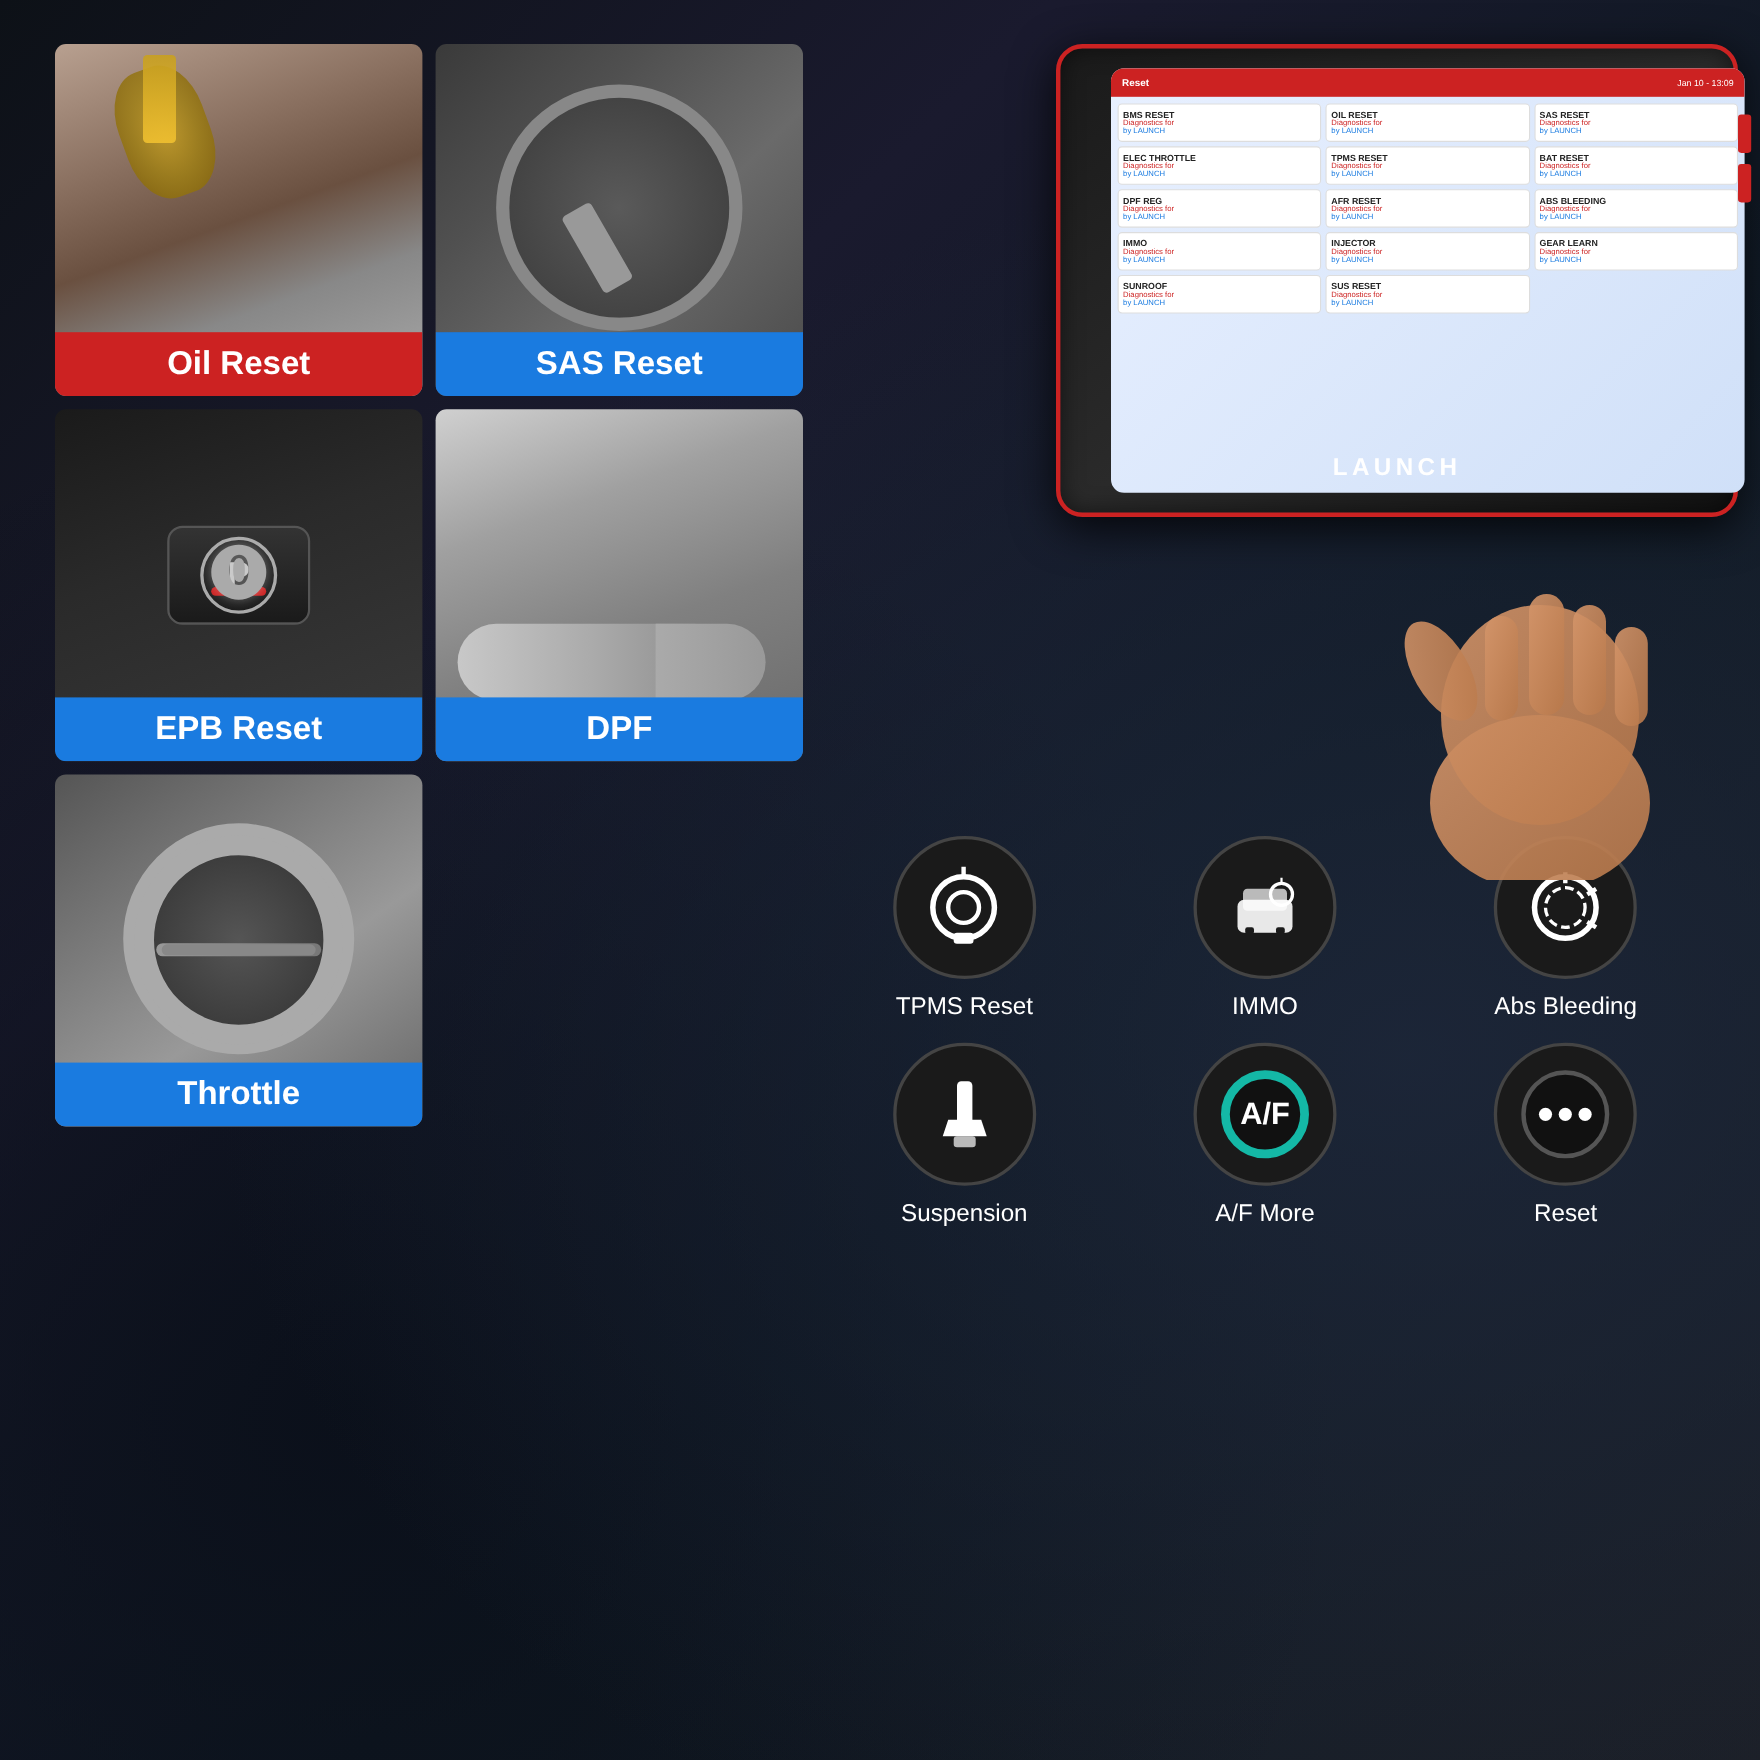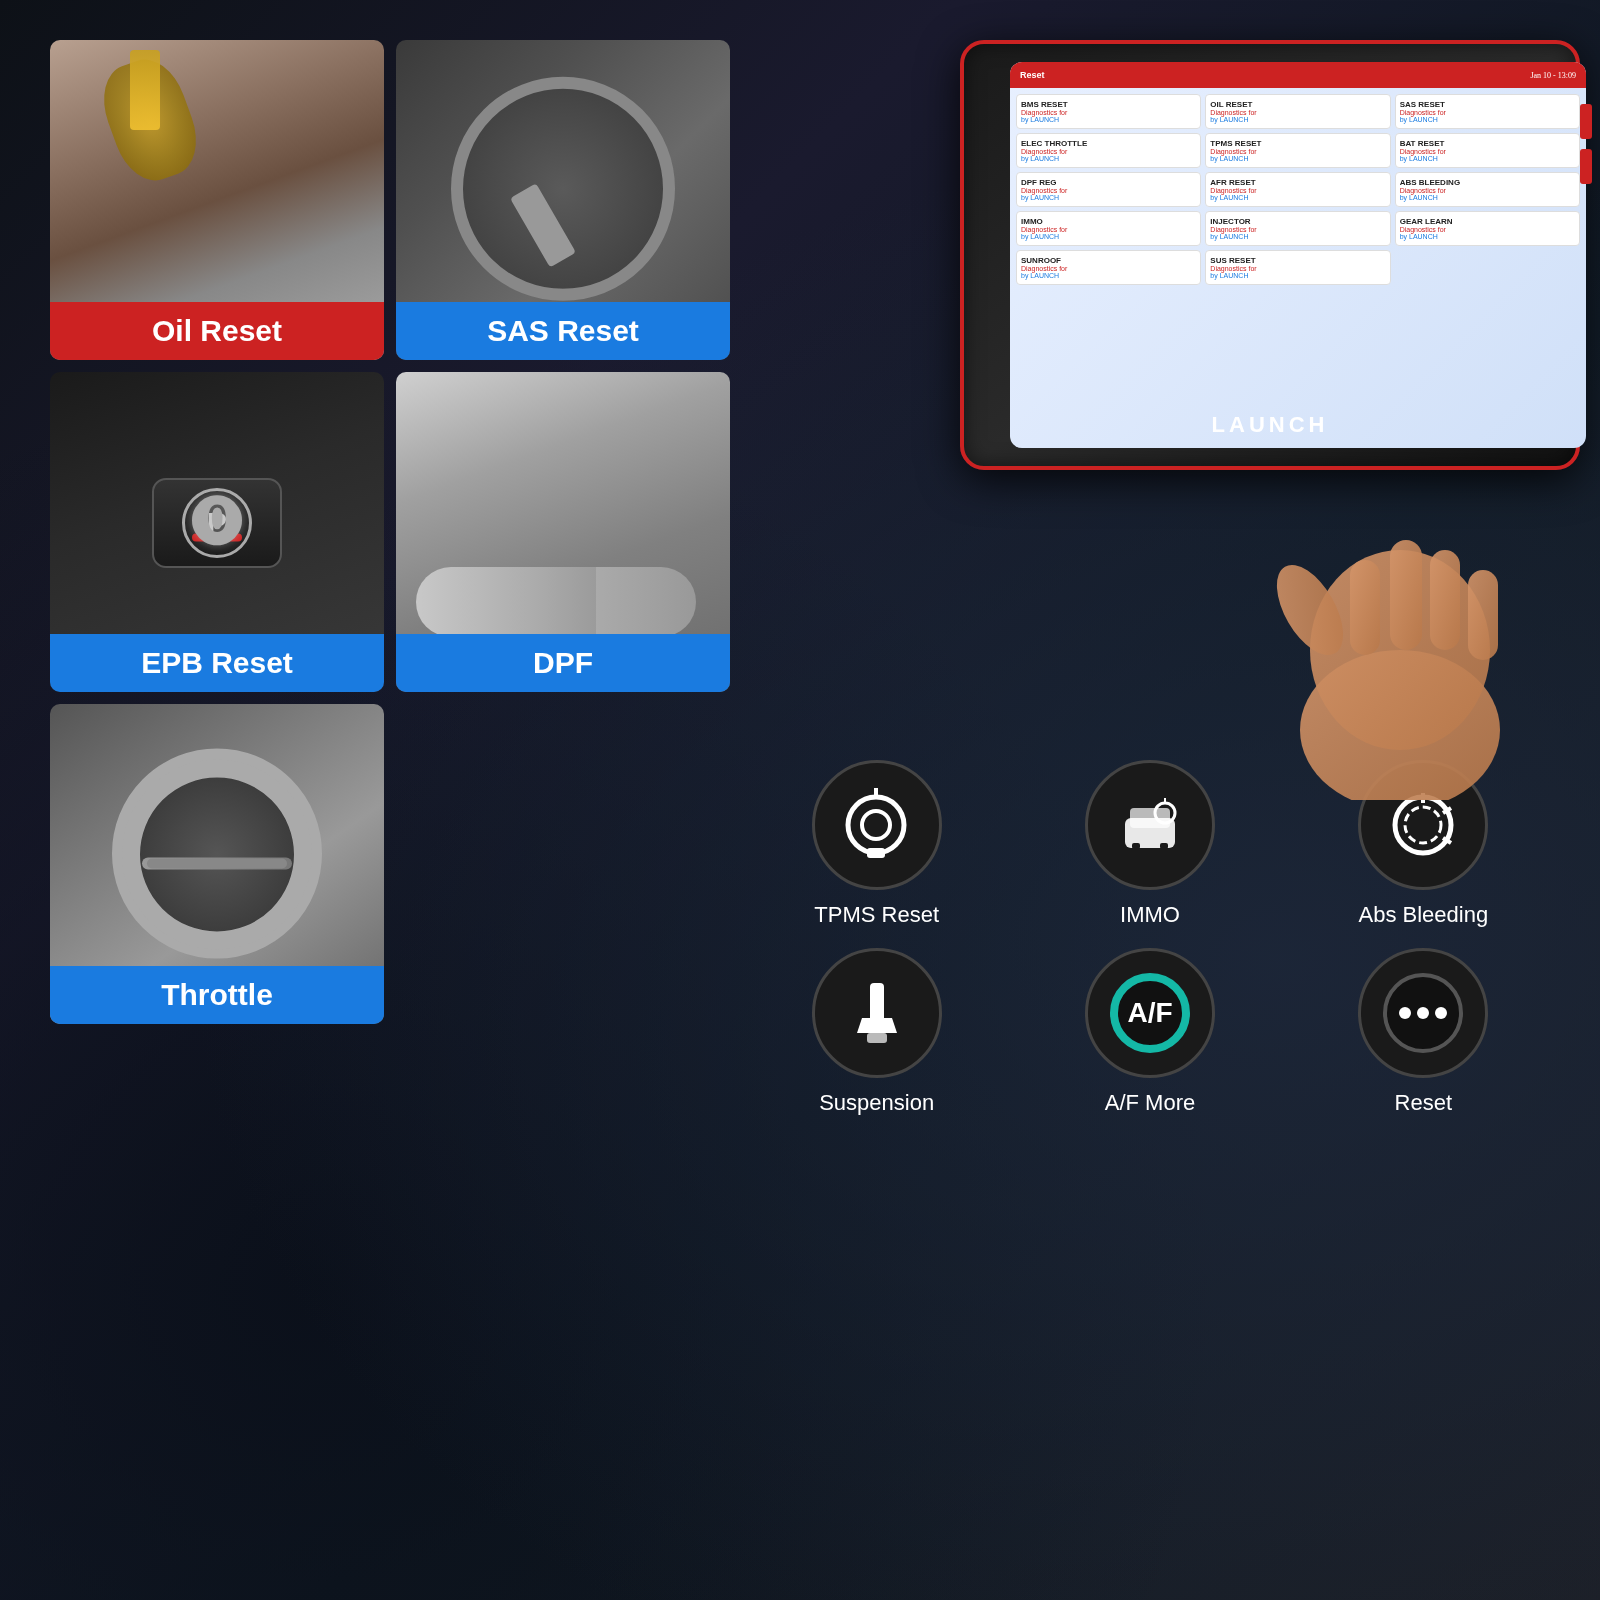--- a/index.html
+++ b/index.html
@@ -460,21 +460,21 @@
 
     </div>
 
     <div class="right-side">
 
       <div class="device-container">
         <div class="device-body">
           <div class="device-screen">
             <div class="screen-header">
               <span style="flex:1;font-size:9px;font-weight:700;">Reset</span>
-              <span style="font-size:8px;font-family:Liberation Serif, serif;">Jan 10 - 13:09</span>
+              <span style="font-size:8px;">Jan 10 - 13:09</span>
             </div>
             <div class="screen-content">
               <div class="screen-item">
                   <div class="screen-item-label">BMS RESET</div>
                   <div class="screen-item-sub">Diagnostics for</div>
                   <div style="font-size:7px;color:#1a7be0;">by LAUNCH</div>
                 </div>
               <div class="screen-item">
                   <div class="screen-item-label">OIL RESET</div>
                   <div class="screen-item-sub">Diagnostics for</div>

